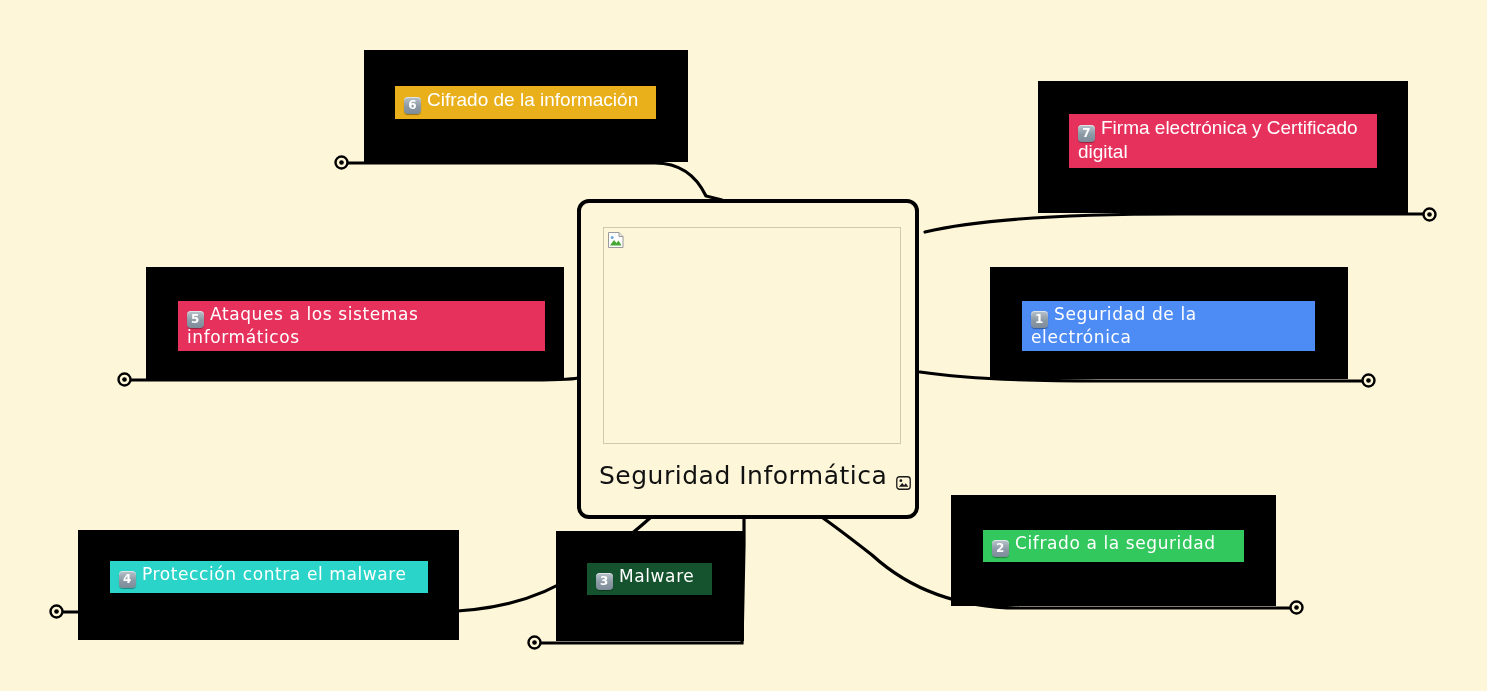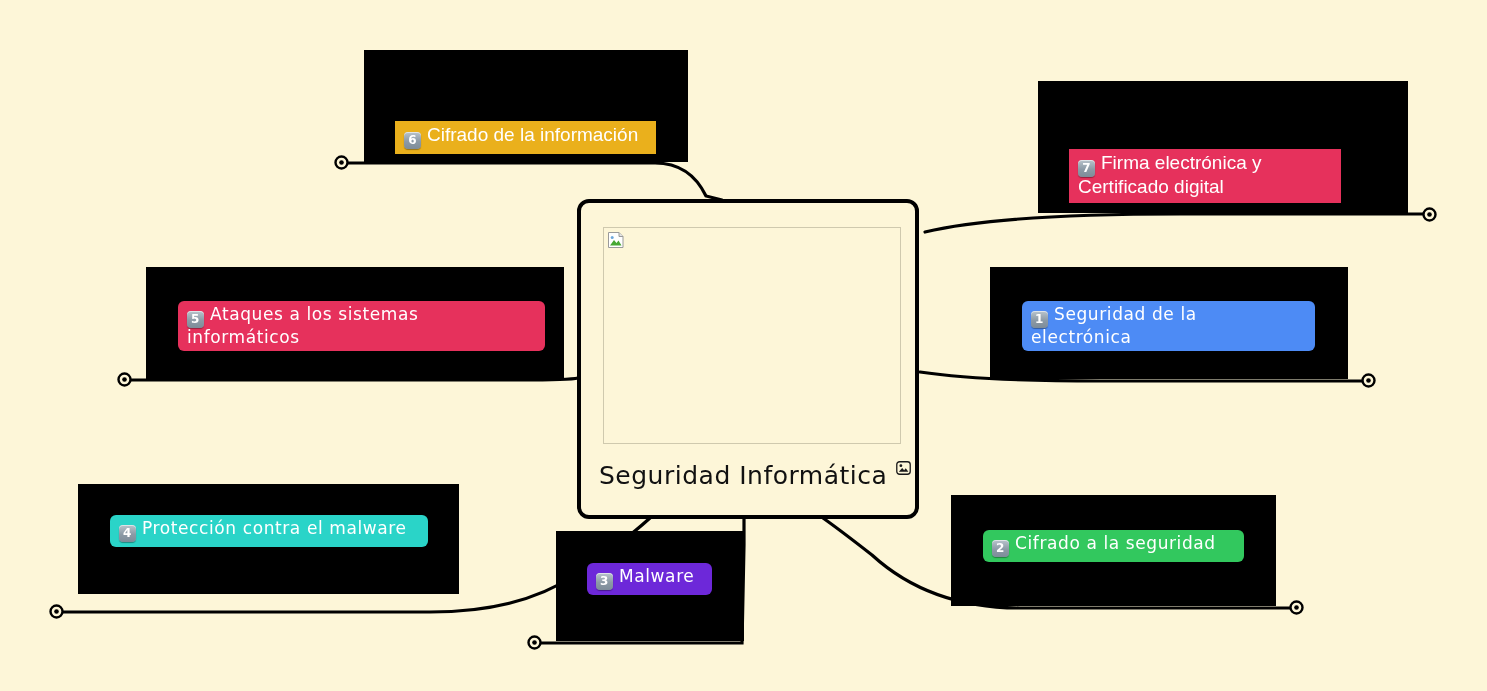--- a/index.html
+++ b/index.html
@@ -45,27 +45,25 @@
     text-align:center;
     vertical-align:-3px;
     margin-right:6px;
   }
   .label .txt{vertical-align:baseline;}
   .hand{
     font-family:"DejaVu Sans", sans-serif;
     font-size:17px;
     letter-spacing:.6px;
     font-weight:400;
-    border-radius:6px;
   }
   .sans{
     font-family:"Liberation Sans", sans-serif;
     font-size:19px;
     letter-spacing:0px;
-    margin-top:35px;
   }
 
   
   #center{
     position:absolute;
     left:577px;top:199px;
     width:342px;height:320px;
     background:#fdf6d8;
     border:4px solid #000000;
     border-radius:12px;
@@ -80,21 +78,21 @@
     background:#fdf6d8;
     box-sizing:border-box;
   }
   #broken-img{
     position:absolute;left:3px;top:3px;width:18px;height:18px;
   }
   #center-caption{
     position:absolute;
     left:18px;top:258px;
     width:306px;
-    display:flex;align-items:flex-start;gap:9px;
+    display:flex;align-items:flex-end;gap:9px;
     color:#111111;
   }
   #center-title{
     font-family:"DejaVu Sans", sans-serif;
     font-size:25px;
     letter-spacing:.5px;
     white-space:nowrap;
   }
   #center-icon{width:15px;height:14px;flex:0 0 auto;}
 
@@ -153,45 +151,45 @@
     <circle cx="7.5" cy="7.5" r="2.3" fill="#000"></circle>
   </svg>
 
   <div class="branch" style="left:364px;top:50px;width:324px;height:112px;">
     <div class="label sans" style="left:31px;top:36px;width:261px;background:#eab01c;">
       <span class="num">6</span><span class="txt">Cifrado de la información</span>
     </div>
   </div>
 
   <div class="branch" style="left:1038px;top:81px;width:370px;height:132px;">
-    <div class="label sans" style="left:31px;top:33px;width:272px;background:#e6315c;">
+    <div class="label sans" style="left:31px;top:33px;width:308px;background:#e6315c;">
       <span class="num">7</span><span class="txt">Firma electrónica y Certificado digital</span>
     </div>
   </div>
 
   <div class="branch" style="left:146px;top:267px;width:418px;height:112px;">
     <div class="label hand" style="left:32px;top:34px;width:367px;background:#e6315c;">
       <span class="num">5</span><span class="txt">Ataques a los sistemas informáticos</span>
     </div>
   </div>
 
   <div class="branch" style="left:990px;top:267px;width:358px;height:112px;">
     <div class="label hand" style="left:32px;top:34px;width:293px;background:#4d8bf5;">
       <span class="num">1</span><span class="txt">Seguridad de la electrónica</span>
     </div>
   </div>
 
-  <div class="branch" style="left:78px;top:484px;width:381px;height:110px;">
+  <div class="branch" style="left:78px;top:530px;width:381px;height:110px;">
     <div class="label hand" style="left:32px;top:31px;width:318px;background:#2ad4c8;">
       <span class="num">4</span><span class="txt">Protección contra el malware</span>
     </div>
   </div>
 
   <div class="branch" style="left:556px;top:531px;width:188px;height:110px;">
-    <div class="label hand" style="left:31px;top:32px;width:125px;background:#6d28d9;">
+    <div class="label hand" style="left:31px;top:32px;width:125px;background:#14532d;">
       <span class="num">3</span><span class="txt">Malware</span>
     </div>
   </div>
 
   <div class="branch" style="left:951px;top:495px;width:325px;height:111px;">
     <div class="label hand" style="left:32px;top:35px;width:261px;background:#32c85e;">
       <span class="num">2</span><span class="txt">Cifrado a la seguridad</span>
     </div>
   </div>
 

